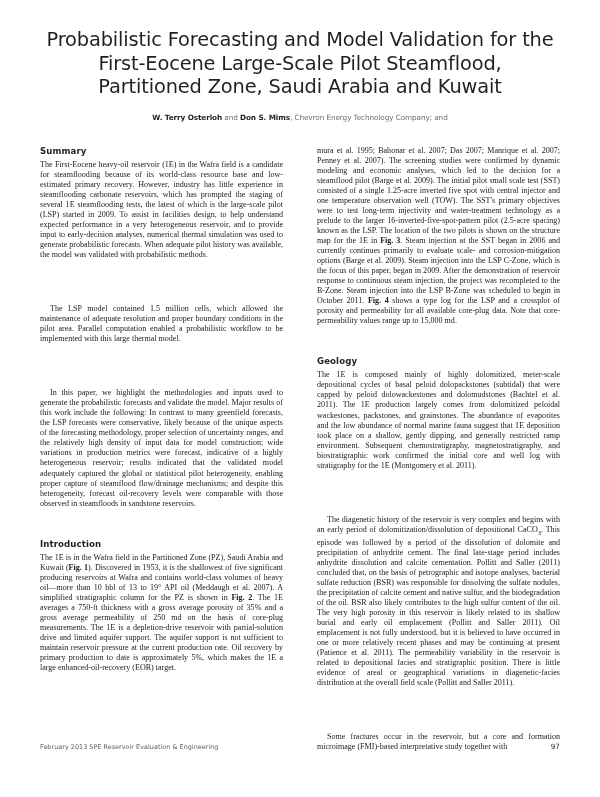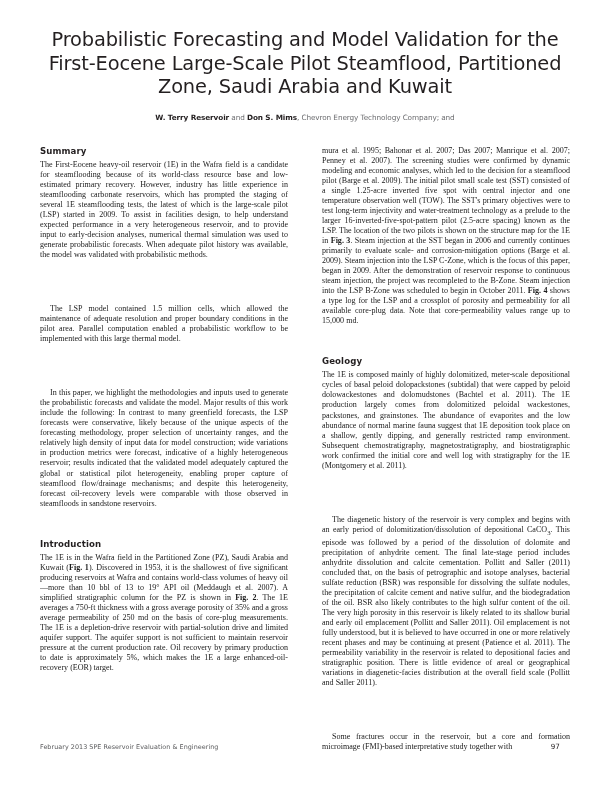--- a/index.html
+++ b/index.html
@@ -14,21 +14,21 @@
     color: #1a1a1a;
     position: relative;
     overflow: hidden;
   }
   .page {
     position: absolute;
     left: 0; top: 0;
     width: 600px;
     height: 769px;
     box-sizing: border-box;
-    padding: 22px 30px 0 40px;
+    padding: 22px 40px 0 40px;
   }
 
   
   .title {
     font-family: "DejaVu Sans", sans-serif;
     font-weight: 400;
     font-size: 19.4px;
     line-height: 23.5px;
     text-align: center;
     color: #231f20;
@@ -104,21 +104,21 @@
   }
 </style>
 </head>
 <body>
 
 <div class="page">
 
   <h1 class="title">Probabilistic Forecasting and Model Validation for the First-Eocene Large-Scale Pilot Steamflood, Partitioned Zone, Saudi Arabia and Kuwait</h1>
 
   <div class="authors">
-    <div><b>W. Terry Reservoir</b><span> and </span><b>Don S. Mims</b><span>, Chevron Energy Technology Company; and</span></div>
+    <div><b>W. Terry Osterloh</b><span> and </span><b>Don S. Mims</b><span>, Chevron Energy Technology Company; and</span></div>
   </div>
 
   <div class="columns">
 
     <div class="col col-left">
 
       <h2 class="sec">Summary</h2>
       <p class="body">The First-Eocene heavy-oil reservoir (1E) in the Wafra field is a candidate for steamflooding because of its world-class resource base and low-estimated primary recovery. However, industry has little experience in steamflooding carbonate reservoirs, which has prompted the staging of several 1E steamflooding tests, the latest of which is the large-scale pilot (LSP) started in 2009. To assist in facilities design, to help understand expected performance in a very heterogeneous reservoir, and to provide input to early-decision analyses, numerical thermal simulation was used to generate probabilistic forecasts. When adequate pilot history was available, the model was validated with probabilistic methods.</p>
       <p class="body indent">The LSP model contained 1.5 million cells, which allowed the maintenance of adequate resolution and proper boundary conditions in the pilot area. Parallel computation enabled a probabilistic workflow to be implemented with this large thermal model.</p>
       <p class="body indent">In this paper, we highlight the methodologies and inputs used to generate the probabilistic forecasts and validate the model. Major results of this work include the following: In contrast to many greenfield forecasts, the LSP forecasts were conservative, likely because of the unique aspects of the forecasting methodology, proper selection of uncertainty ranges, and the relatively high density of input data for model construction; wide variations in production metrics were forecast, indicative of a highly heterogeneous reservoir; results indicated that the validated model adequately captured the global or statistical pilot heterogeneity, enabling proper capture of steamflood flow/drainage mechanisms; and despite this heterogeneity, forecast oil-recovery levels were comparable with those observed in steamfloods in sandstone reservoirs.</p>

